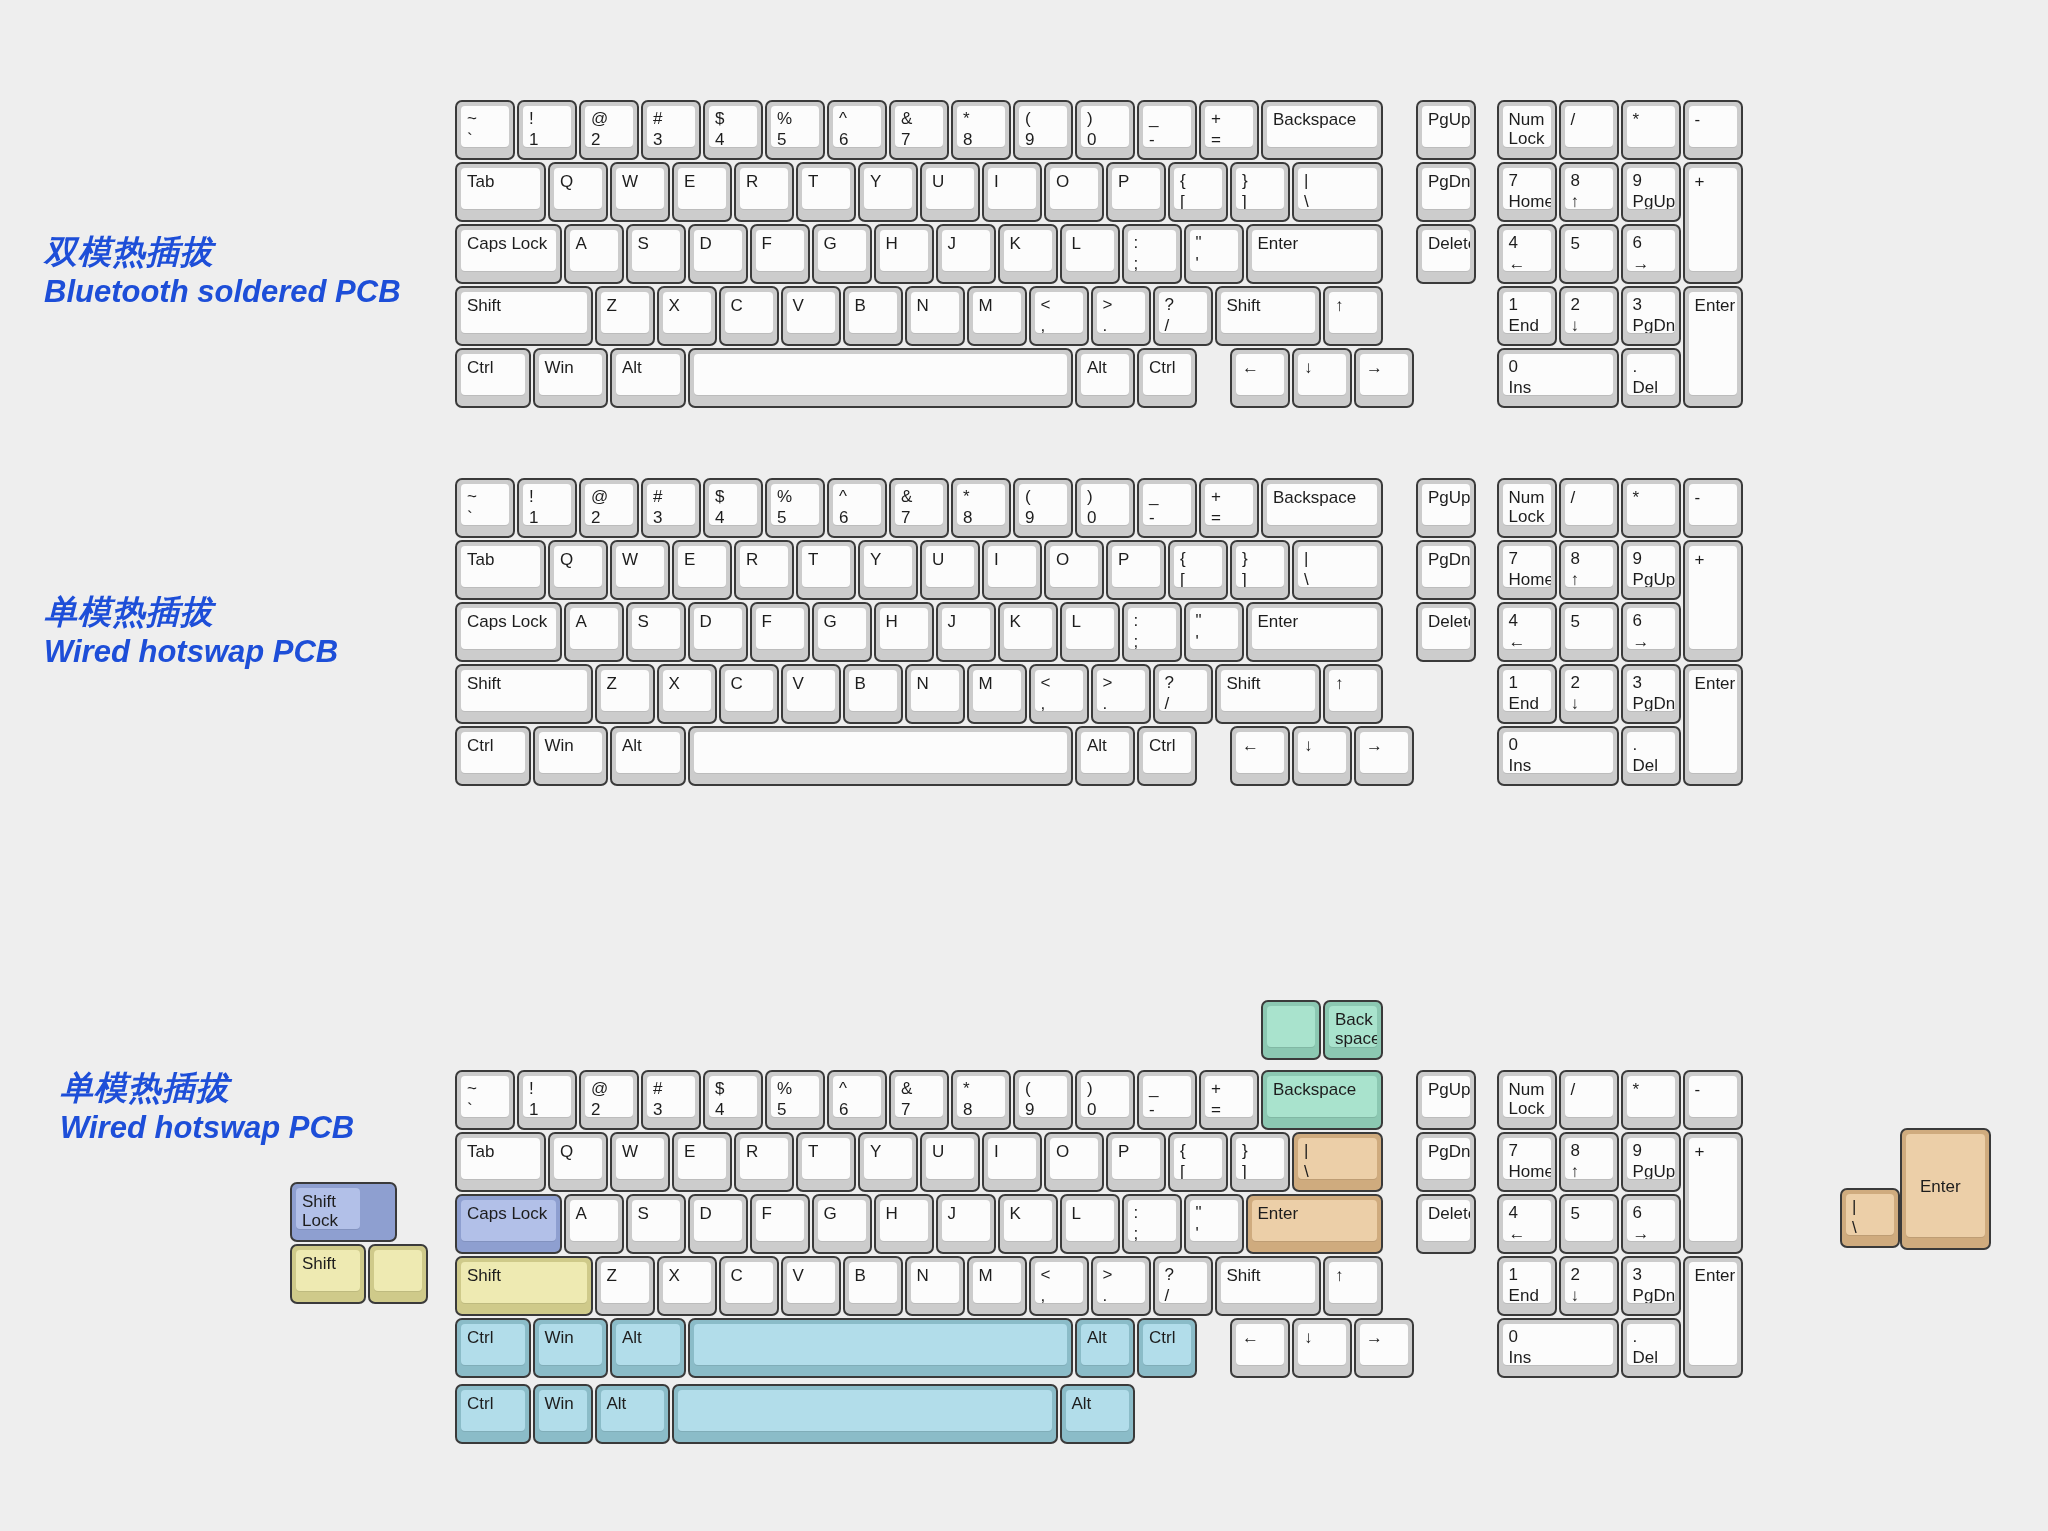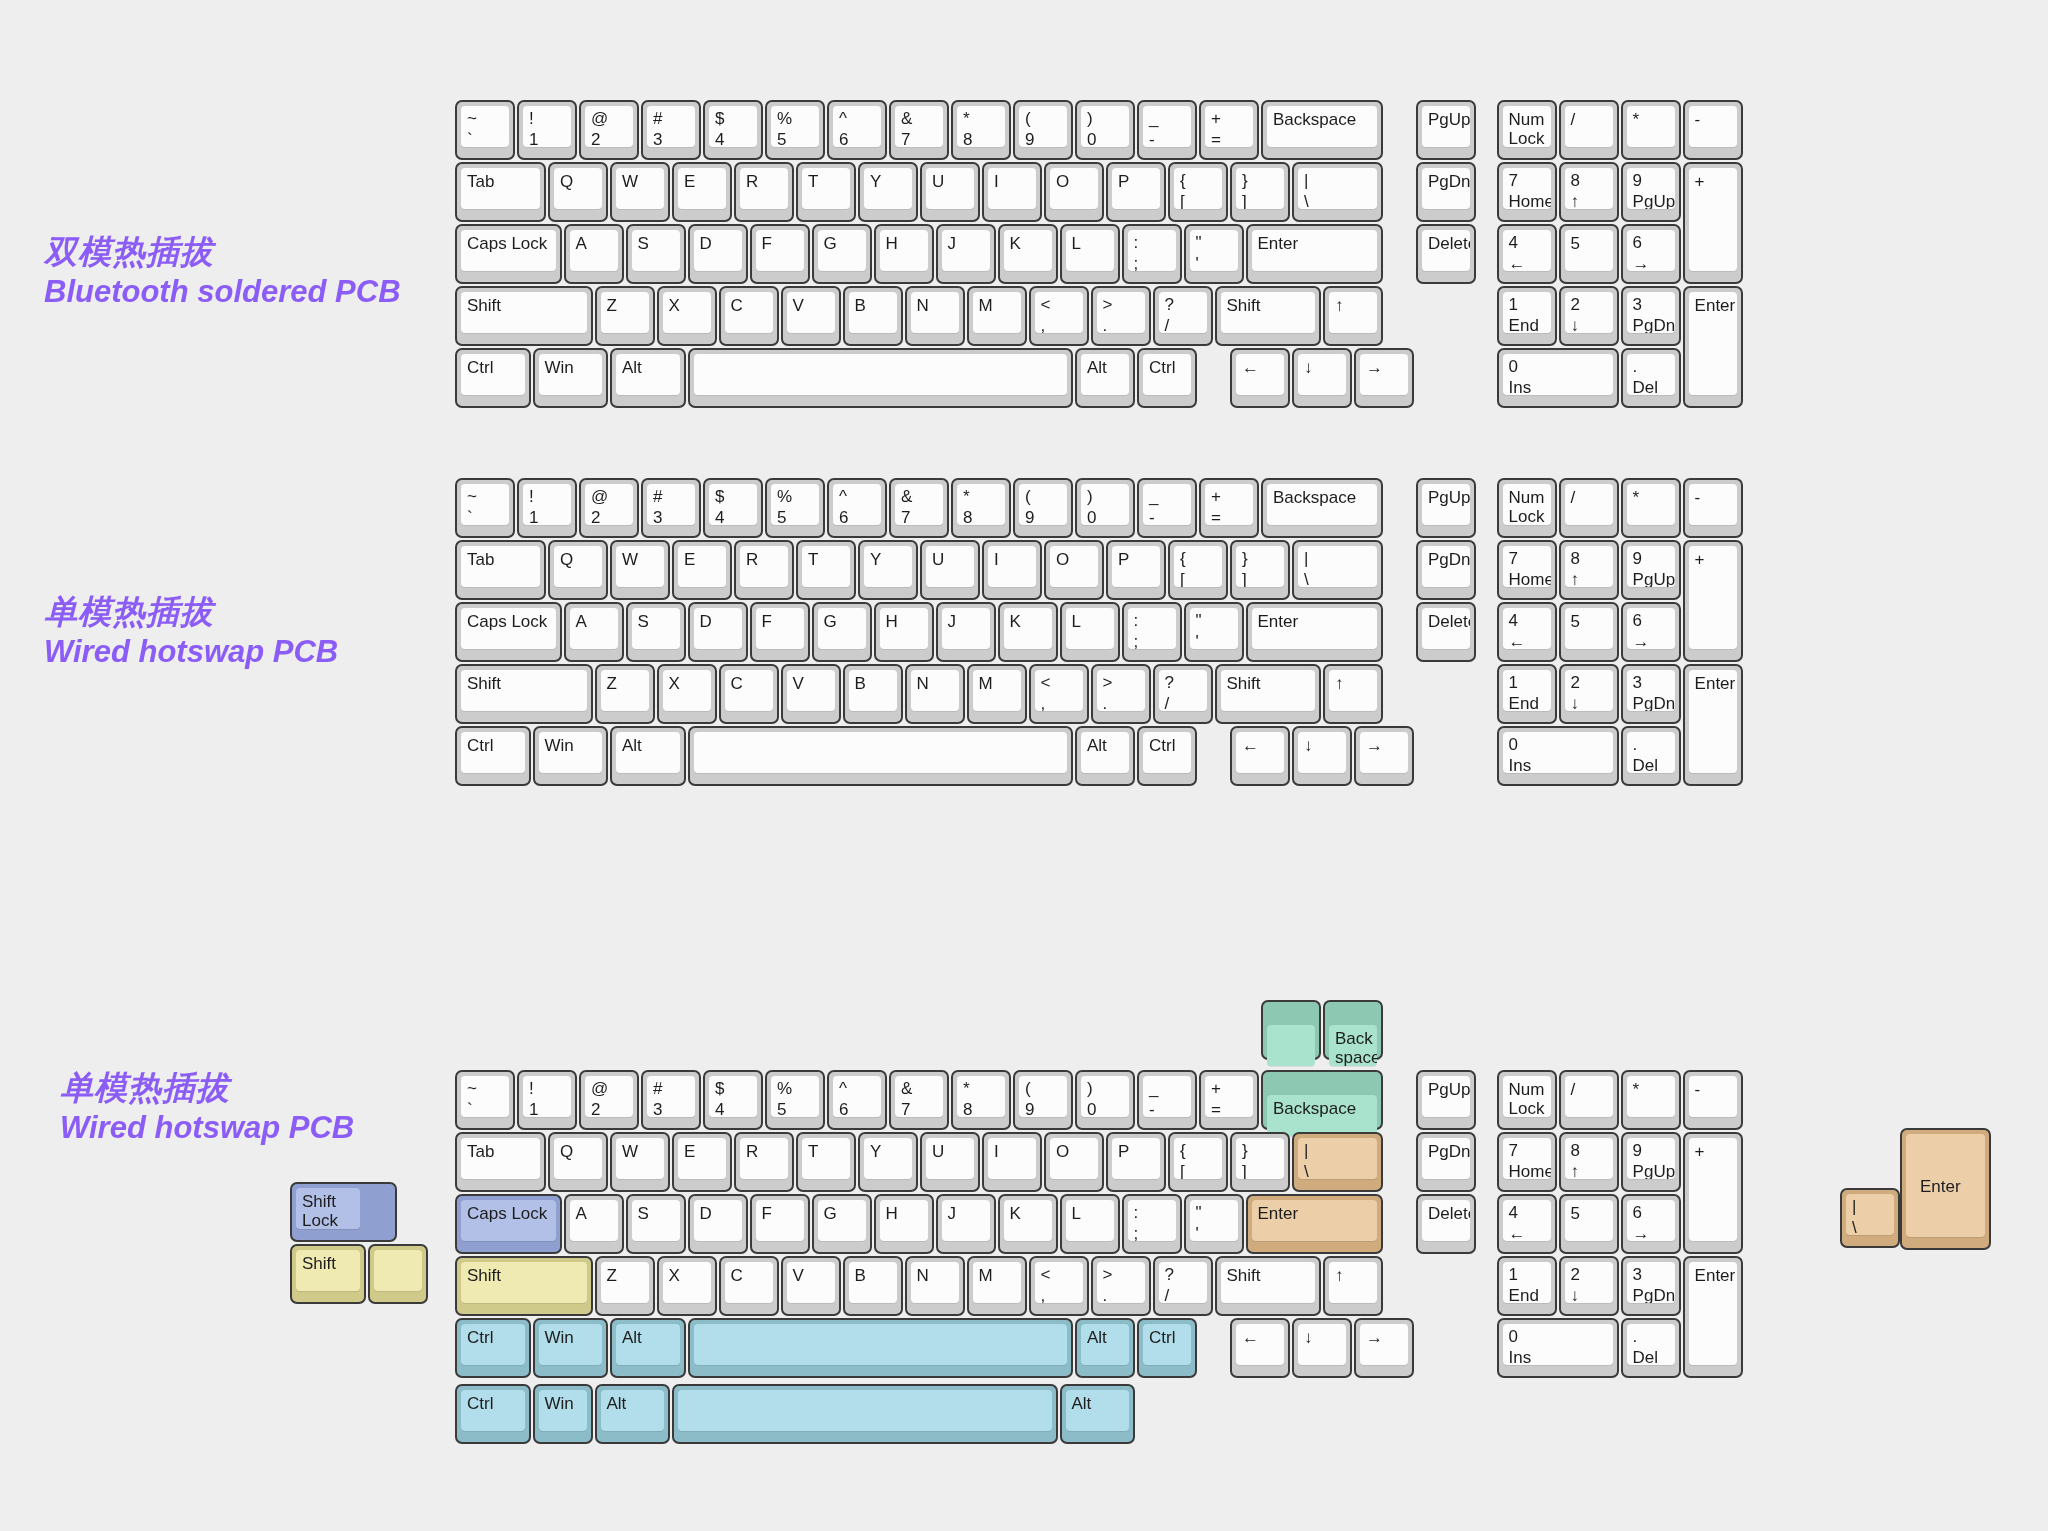--- a/index.html
+++ b/index.html
@@ -7,21 +7,21 @@
   body{
     width:2048px;height:1531px;
     background:#eeeeee;
     font-family:"Liberation Sans","DejaVu Sans",sans-serif;
     position:relative;
     overflow:hidden;
   }
   .stage{position:absolute;left:0;top:0;width:2048px;height:1531px;}
 
   
-  .section-label{position:absolute;color:#8b5cf6;font-style:italic;font-weight:bold;}
+  .section-label{position:absolute;color:#1d4ed8;font-style:italic;font-weight:bold;}
   .section-label .cn{font-size:33px;line-height:40px;letter-spacing:1px;display:block;}
   .section-label .en{font-size:31px;line-height:40px;display:block;}
 
   
   .kbd{position:absolute;}
 
   
   .key{
     position:absolute;
     box-sizing:border-box;
@@ -46,21 +46,21 @@
     line-height:19px;
     color:#1d1d1d;
     white-space:pre;
   }
   .lg.only{top:4px;}
   .lg.two{top:3px;}
   .lg.two2{top:24px;}
 
   
   .key.mint{background:#8cc8b2;}
-  .key.mint .cap{background:#a9e3cd;margin-top:19px;}
+  .key.mint .cap{background:#a9e3cd;}
   .key.tan{background:#cfab7e;}
   .key.tan .cap{background:#eccfa8;}
   .key.blue{background:#8e9fd0;}
   .key.blue .cap{background:#b2c0e8;}
   .key.yellow{background:#cfca8a;}
   .key.yellow .cap{background:#eeeab2;}
   .key.cyan{background:#8bbcc8;}
   .key.cyan .cap{background:#b2ddea;}
 </style>
 </head>

